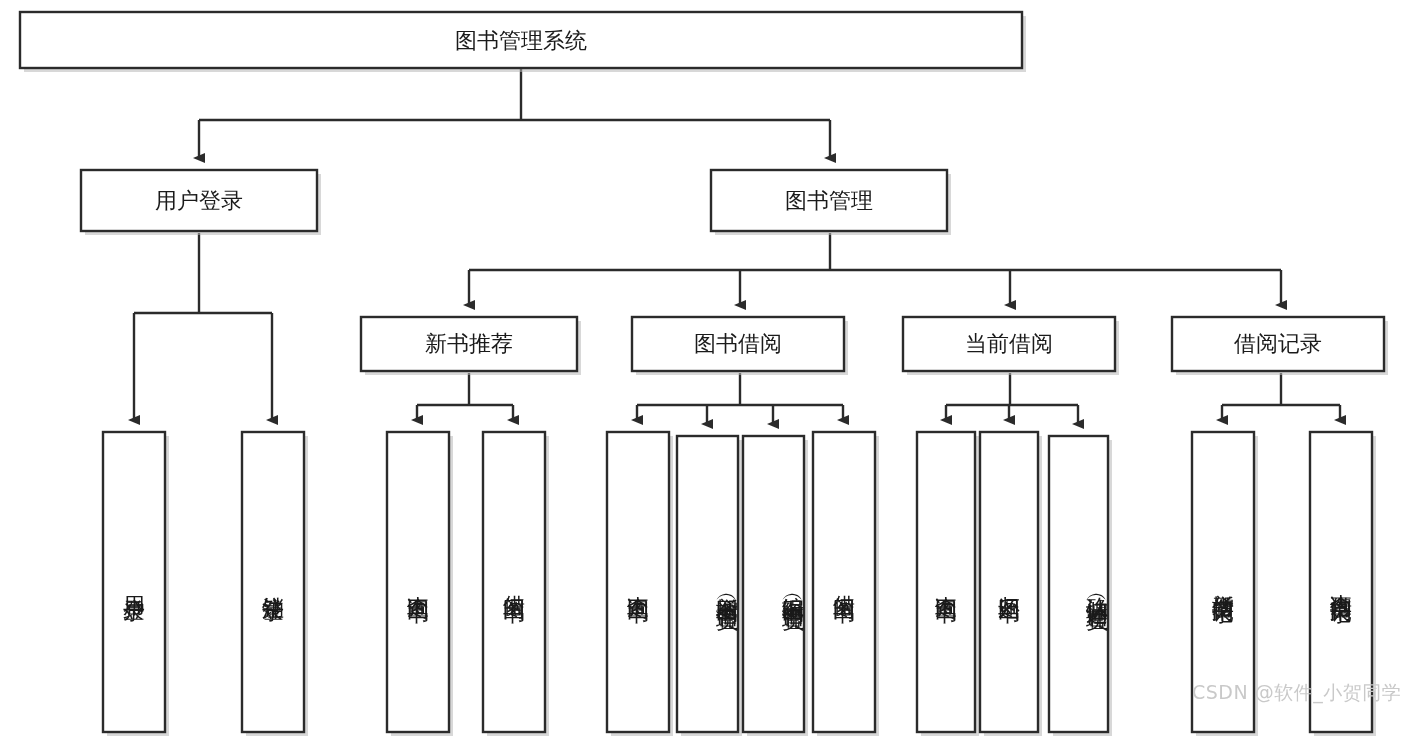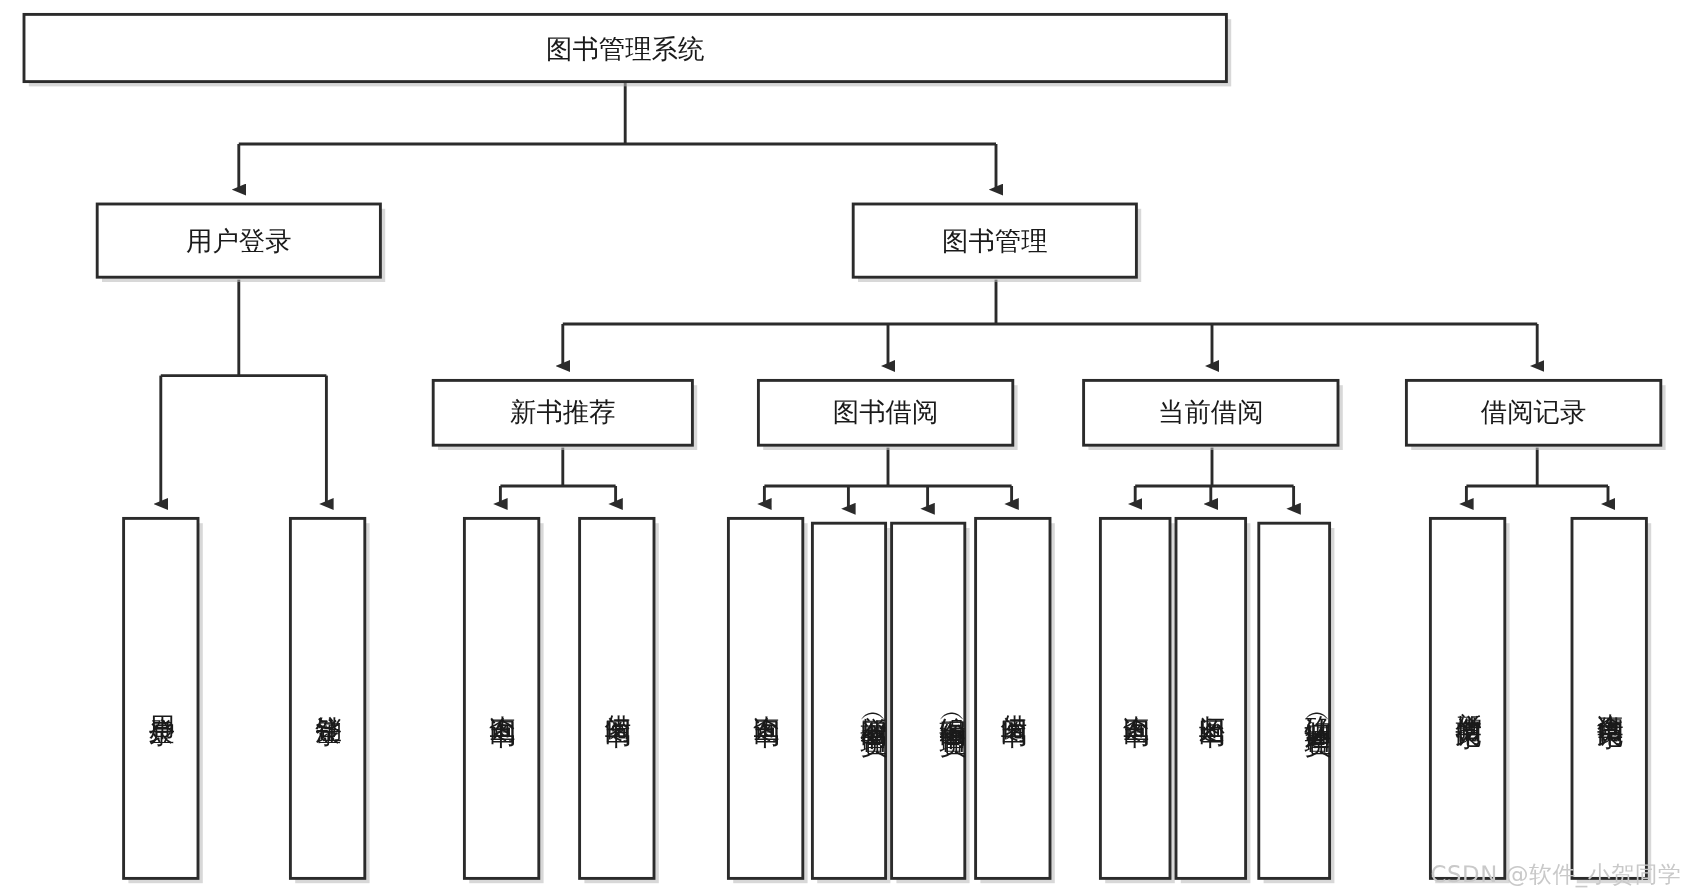--- a/index.html
+++ b/index.html
@@ -254,15 +254,15 @@
   <div class="vlabel" style="left:743px; top:436px; width:61px; height:296px; display:flex; align-items:flex-start; justify-content:center; padding-top:8px; box-sizing:border-box;">编辑图书（管理员）</div>
   <div class="vlabel" style="left:813px; top:432px; width:62px; height:300px; display:flex; align-items:center; justify-content:center;">借阅图书</div>
 
   <div class="vlabel" style="left:917px; top:432px; width:58px; height:300px; display:flex; align-items:center; justify-content:center;">查询图书</div>
   <div class="vlabel" style="left:980px; top:432px; width:58px; height:300px; display:flex; align-items:center; justify-content:center;">归还图书</div>
   <div class="vlabel" style="left:1049px; top:436px; width:59px; height:296px; display:flex; align-items:flex-start; justify-content:center; padding-top:8px; box-sizing:border-box;">确认归还（管理员）</div>
 
   <div class="vlabel" style="left:1192px; top:432px; width:62px; height:300px; display:flex; align-items:center; justify-content:center;">新增借阅记录</div>
   <div class="vlabel" style="left:1310px; top:432px; width:62px; height:300px; display:flex; align-items:center; justify-content:center;">查询借阅记录</div>
 
-  <div class="watermark" style="left:1192px; top:716px;">CSDN @软件_小贺同学</div>
+  <div class="watermark" style="left:1192px; top:680px;">CSDN @软件_小贺同学</div>
 
 </div>
 
 </body></html>

